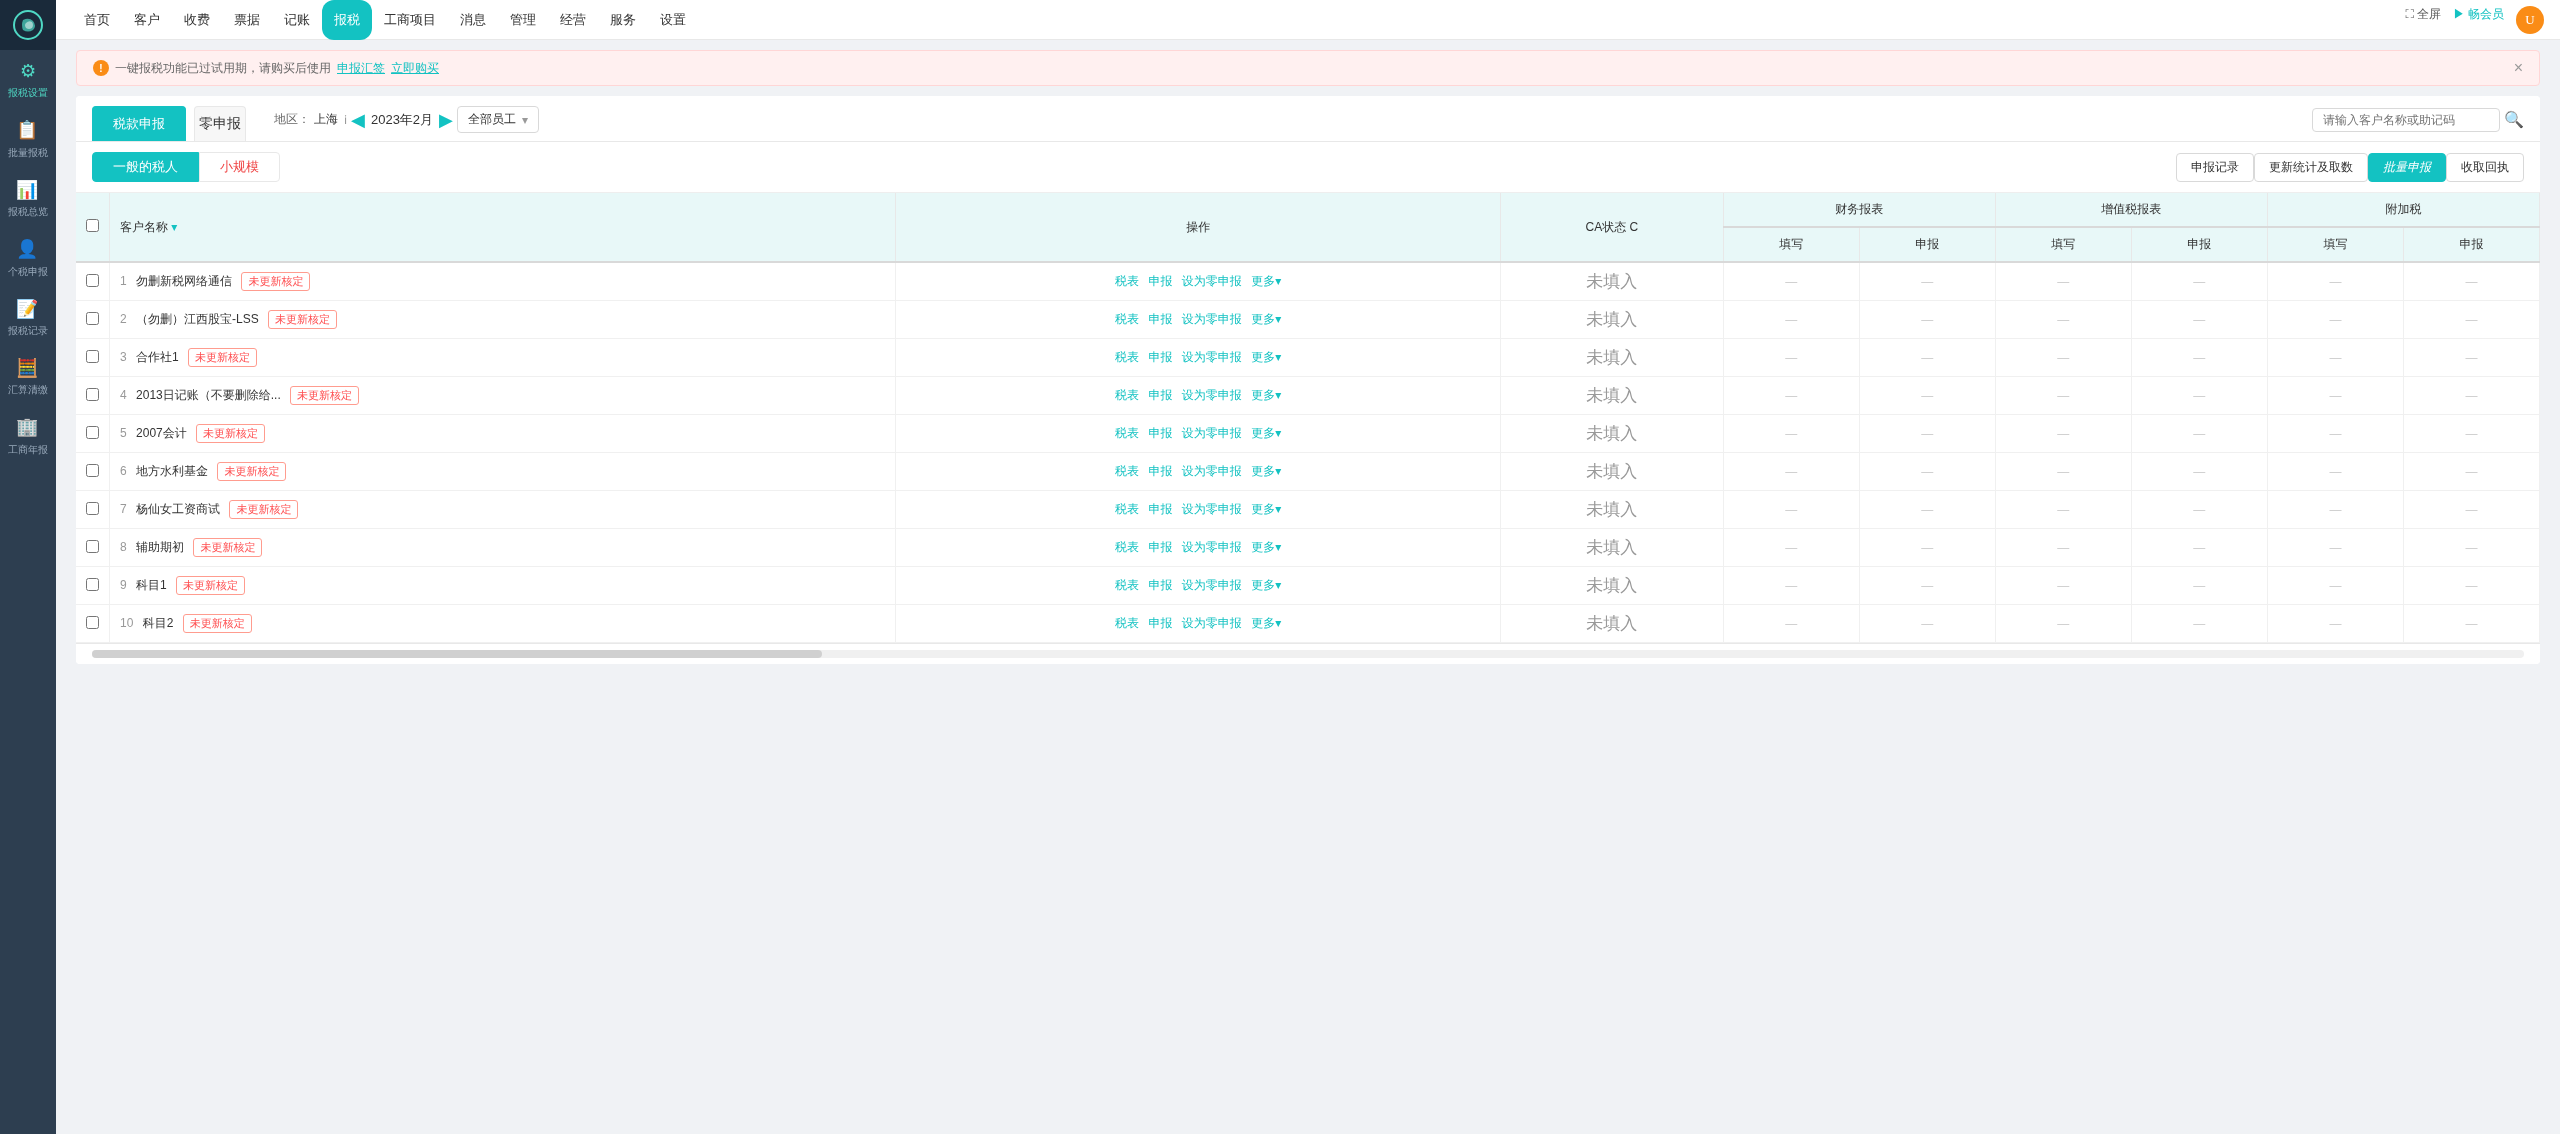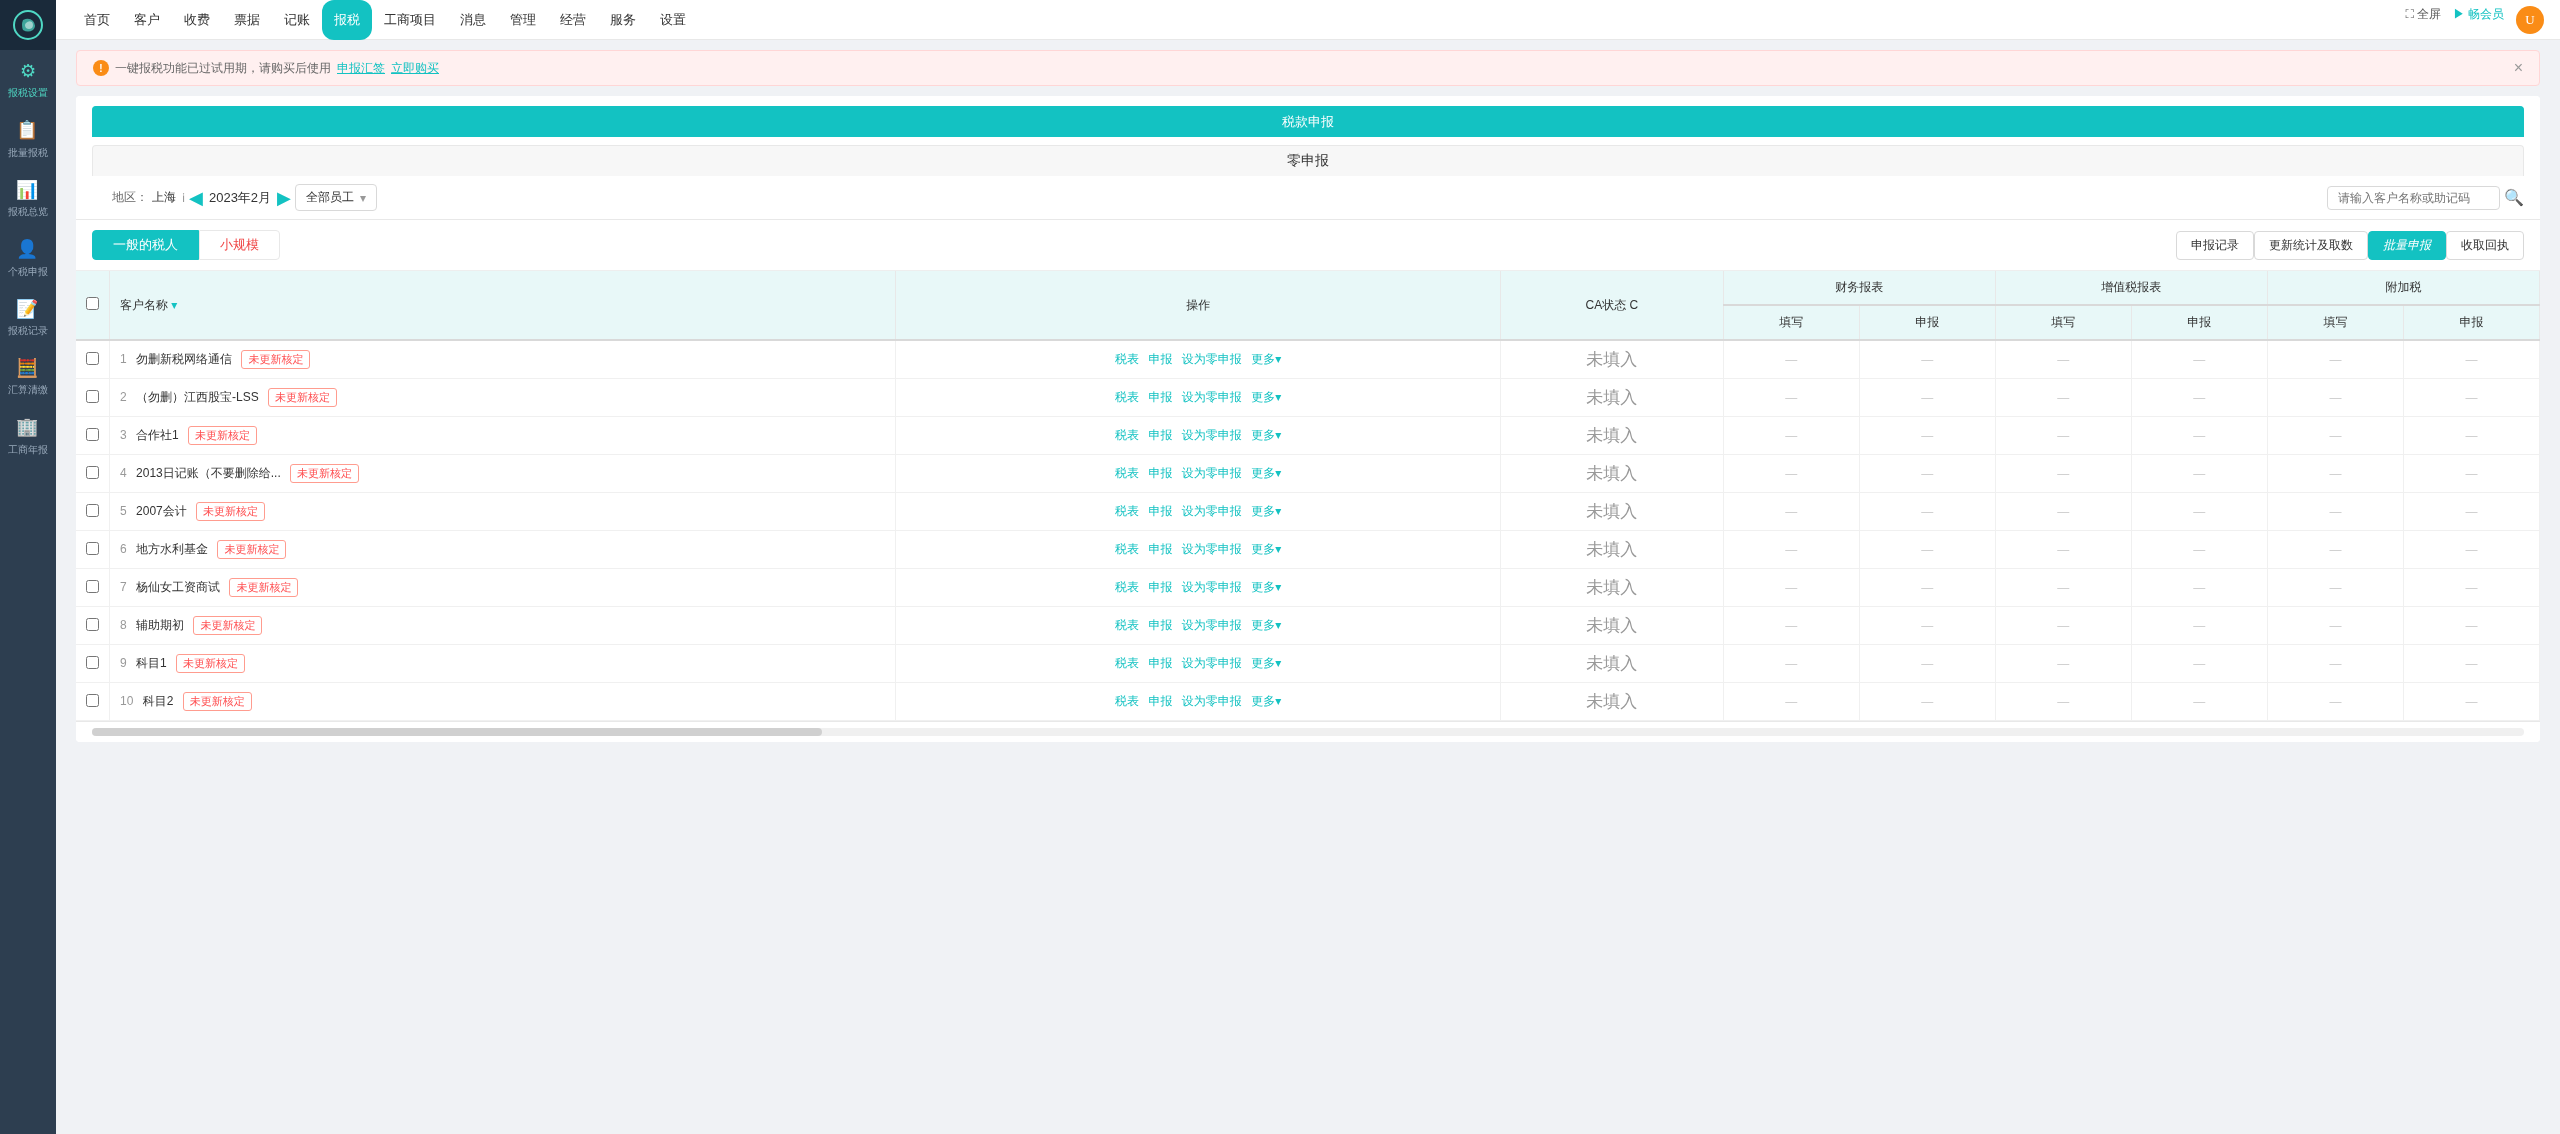--- a/index.html
+++ b/index.html
@@ -138,21 +138,21 @@
       font-size: 12px;
       color: #333;
       gap: 6px;
       background: #fff;
     }
     .search-input {
       border: 1px solid #d9d9d9;
       border-radius: 4px;
       padding: 4px 10px;
       font-size: 12px;
-      width: 173px;
+      width: 188px;
       outline: none;
       color: #999;
       margin-left: 24px;
     }
     .search-btn { background: none; border: none; cursor: pointer; color: #999; font-size: 16px; }
     .btn-default {
       padding: 5px 14px;
       border: 1px solid #d9d9d9;
       border-radius: 4px;
       background: #fff;
@@ -324,21 +324,21 @@
           <span class="info-circle">!</span>
           <span>一键报税功能已过试用期，请购买后使用</span>
           <span class="link">申报汇签</span>
           <span class="link">立即购买</span>
         </div>
         <span class="close-btn">×</span>
       </div>
 
       <div class="page-main">
 
-        <div style="display:flex; align-items:stretch; padding: 0 16px; border-bottom: 1px solid #e8e8e8; background:#fff; gap: 8px; padding-top: 10px; flex-direction: column;">
+        <div style="display:flex; align-items:stretch; padding: 0 16px; border-bottom: 1px solid #e8e8e8; background:#fff; gap: 8px; padding-top: 10px;">
           <button class="tab-btn active">税款申报</button>
           <button class="zero-tab">零申报</button>
 
           <div style="flex:1;display:flex;align-items:center;padding-bottom:8px;gap:4px;margin-left:20px;">
             <span style="color:#666;">地区：</span>
             <span style="color:#333;font-weight:500;">上海</span>
             <span class="info-icon">ℹ</span>
 
             <div class="date-nav">
               <button style="background:none;border:none;cursor:pointer;color:#13c2c2;font-size:18px;">◀</button>

